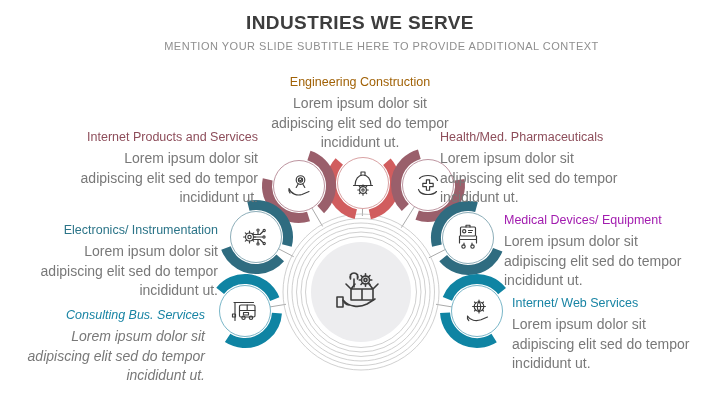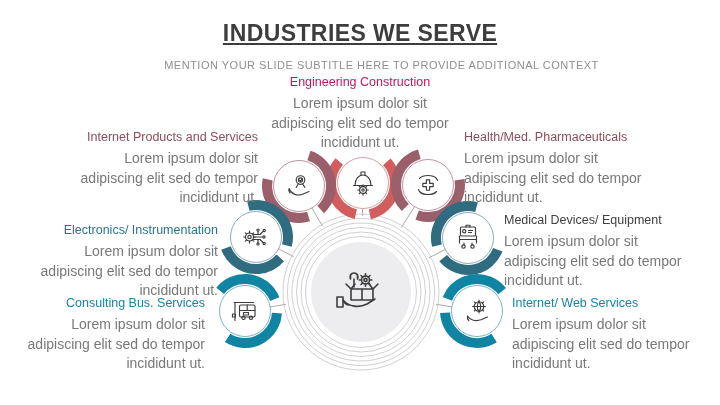--- a/index.html
+++ b/index.html
@@ -1,32 +1,32 @@
 <!DOCTYPE html>
 <html><head>
 <meta charset="utf-8">
 <style>
   html,body{margin:0;padding:0;background:#ffffff;}
   .slide{position:relative;width:720px;height:405px;background:#ffffff;overflow:hidden;
          font-family:"Liberation Sans", sans-serif;}
   .hdr{position:absolute;top:8px;left:0;width:720px;text-align:center;}
-  .hdr h1{margin:12px;font-size:23px;font-weight:700;color:#3d3d3d;letter-spacing:0.4px;text-decoration:underline;}
+  .hdr h1{margin:4px;font-size:19px;font-weight:700;color:#3d3d3d;letter-spacing:0.4px;}
   .hdr p{margin:6px 0 0 0;font-size:11px;color:#8f8f8f;letter-spacing:0.5px;padding-left:43px;}
   .ind{position:absolute;}
   .ind h3{margin:0 0 5px 0;font-size:12.5px;font-weight:400;}
   .ind p{margin:0;font-size:14px;color:#787878;line-height:1.4;display:inline-block;max-width:182px;}
   .al-c{text-align:center;} .al-c p{text-align:center;}
   .al-r{text-align:right;} .al-r p{text-align:right;}
   .al-l{text-align:left;} .al-l p{text-align:left;}
   .pos-eng{left:245px;top:75px;width:230px;}
   .pos-bus{left:28px;top:130px;width:230px;}
-  .pos-hea{left:464px;top:130px;width:236px;}
+  .pos-hea{left:440px;top:130px;width:236px;}
   .pos-ele{left:8px;top:223px;width:210px;}
   .pos-med{left:504px;top:213px;width:212px;}
-  .pos-con{left:0px;top:296px;width:205px;}
+  .pos-con{left:0px;top:308px;width:205px;font-style:italic;}
   .pos-int{left:512px;top:296px;width:212px;}
   svg.diagram{position:absolute;left:0;top:0;}
   .icon-stroke{stroke:#3c3c3c;fill:none;stroke-width:1.15;stroke-linecap:round;stroke-linejoin:round;}
   .icon-stroke-bold{stroke:#3c3c3c;fill:none;stroke-width:1.6;stroke-linecap:round;stroke-linejoin:round;}
 </style>
 </head>
 <body>
 
 <div class="slide">
 
@@ -160,41 +160,41 @@
           <circle r="4.8"></circle>
           <path d="M-4.8,0 H4.8 M0,-4.8 C2.3,-3 2.3,3 0,4.8 M0,-4.8 C-2.3,-3 -2.3,3 0,4.8"></path>
           <path d="M4.8,0 L6.4,0 M3.4,3.4 L4.5,4.5 M0,4.8 L0,6.4 M-3.4,3.4 L-4.5,4.5 M-4.8,0 L-6.4,0 M-3.4,-3.4 L-4.5,-4.5 M0,-4.8 L0,-6.4 M3.4,-3.4 L4.5,-4.5"></path>
         </g>
         <path d="M-9.5,5 C-7,9.5 -1,10.5 4,8.8 L10.5,6 M-9.5,5 C-10,7 -9.3,8.6 -8.2,9.6"></path>
       </g>
     </g>
   </svg>
 
   <div class="ind al-c pos-eng">
-    <h3 style="color: #be185d;">Engineering Construction</h3>
+    <h3 style="color: #a16207;">Engineering Construction</h3>
     <p>Lorem ipsum dolor sit adipiscing elit sed do tempor incididunt ut.</p>
   </div>
 
   <div class="ind al-r pos-bus">
     <h3 style="color: rgb(141, 77, 90);">Internet Products and Services</h3>
     <p>Lorem ipsum dolor sit adipiscing elit sed do tempor incididunt ut.</p>
   </div>
 
   <div class="ind al-l pos-hea">
     <h3 style="color: rgb(141, 77, 90);">Health/Med. Pharmaceuticals</h3>
     <p>Lorem ipsum dolor sit adipiscing elit sed do tempor incididunt ut.</p>
   </div>
 
   <div class="ind al-r pos-ele">
     <h3 style="color: rgb(43, 116, 136);">Electronics/ Instrumentation</h3>
     <p>Lorem ipsum dolor sit adipiscing elit sed do tempor incididunt ut.</p>
   </div>
 
   <div class="ind al-l pos-med">
-    <h3 style="color: #404040;">Medical Devices/ Equipment</h3>
+    <h3 style="color: #a21caf;">Medical Devices/ Equipment</h3>
     <p>Lorem ipsum dolor sit adipiscing elit sed do tempor incididunt ut.</p>
   </div>
 
   <div class="ind al-r pos-con">
     <h3 style="color: rgb(24, 132, 164);">Consulting Bus. Services</h3>
     <p>Lorem ipsum dolor sit adipiscing elit sed do tempor incididunt ut.</p>
   </div>
 
   <div class="ind al-l pos-int">
     <h3 style="color: rgb(24, 132, 164);">Internet/ Web Services</h3>

